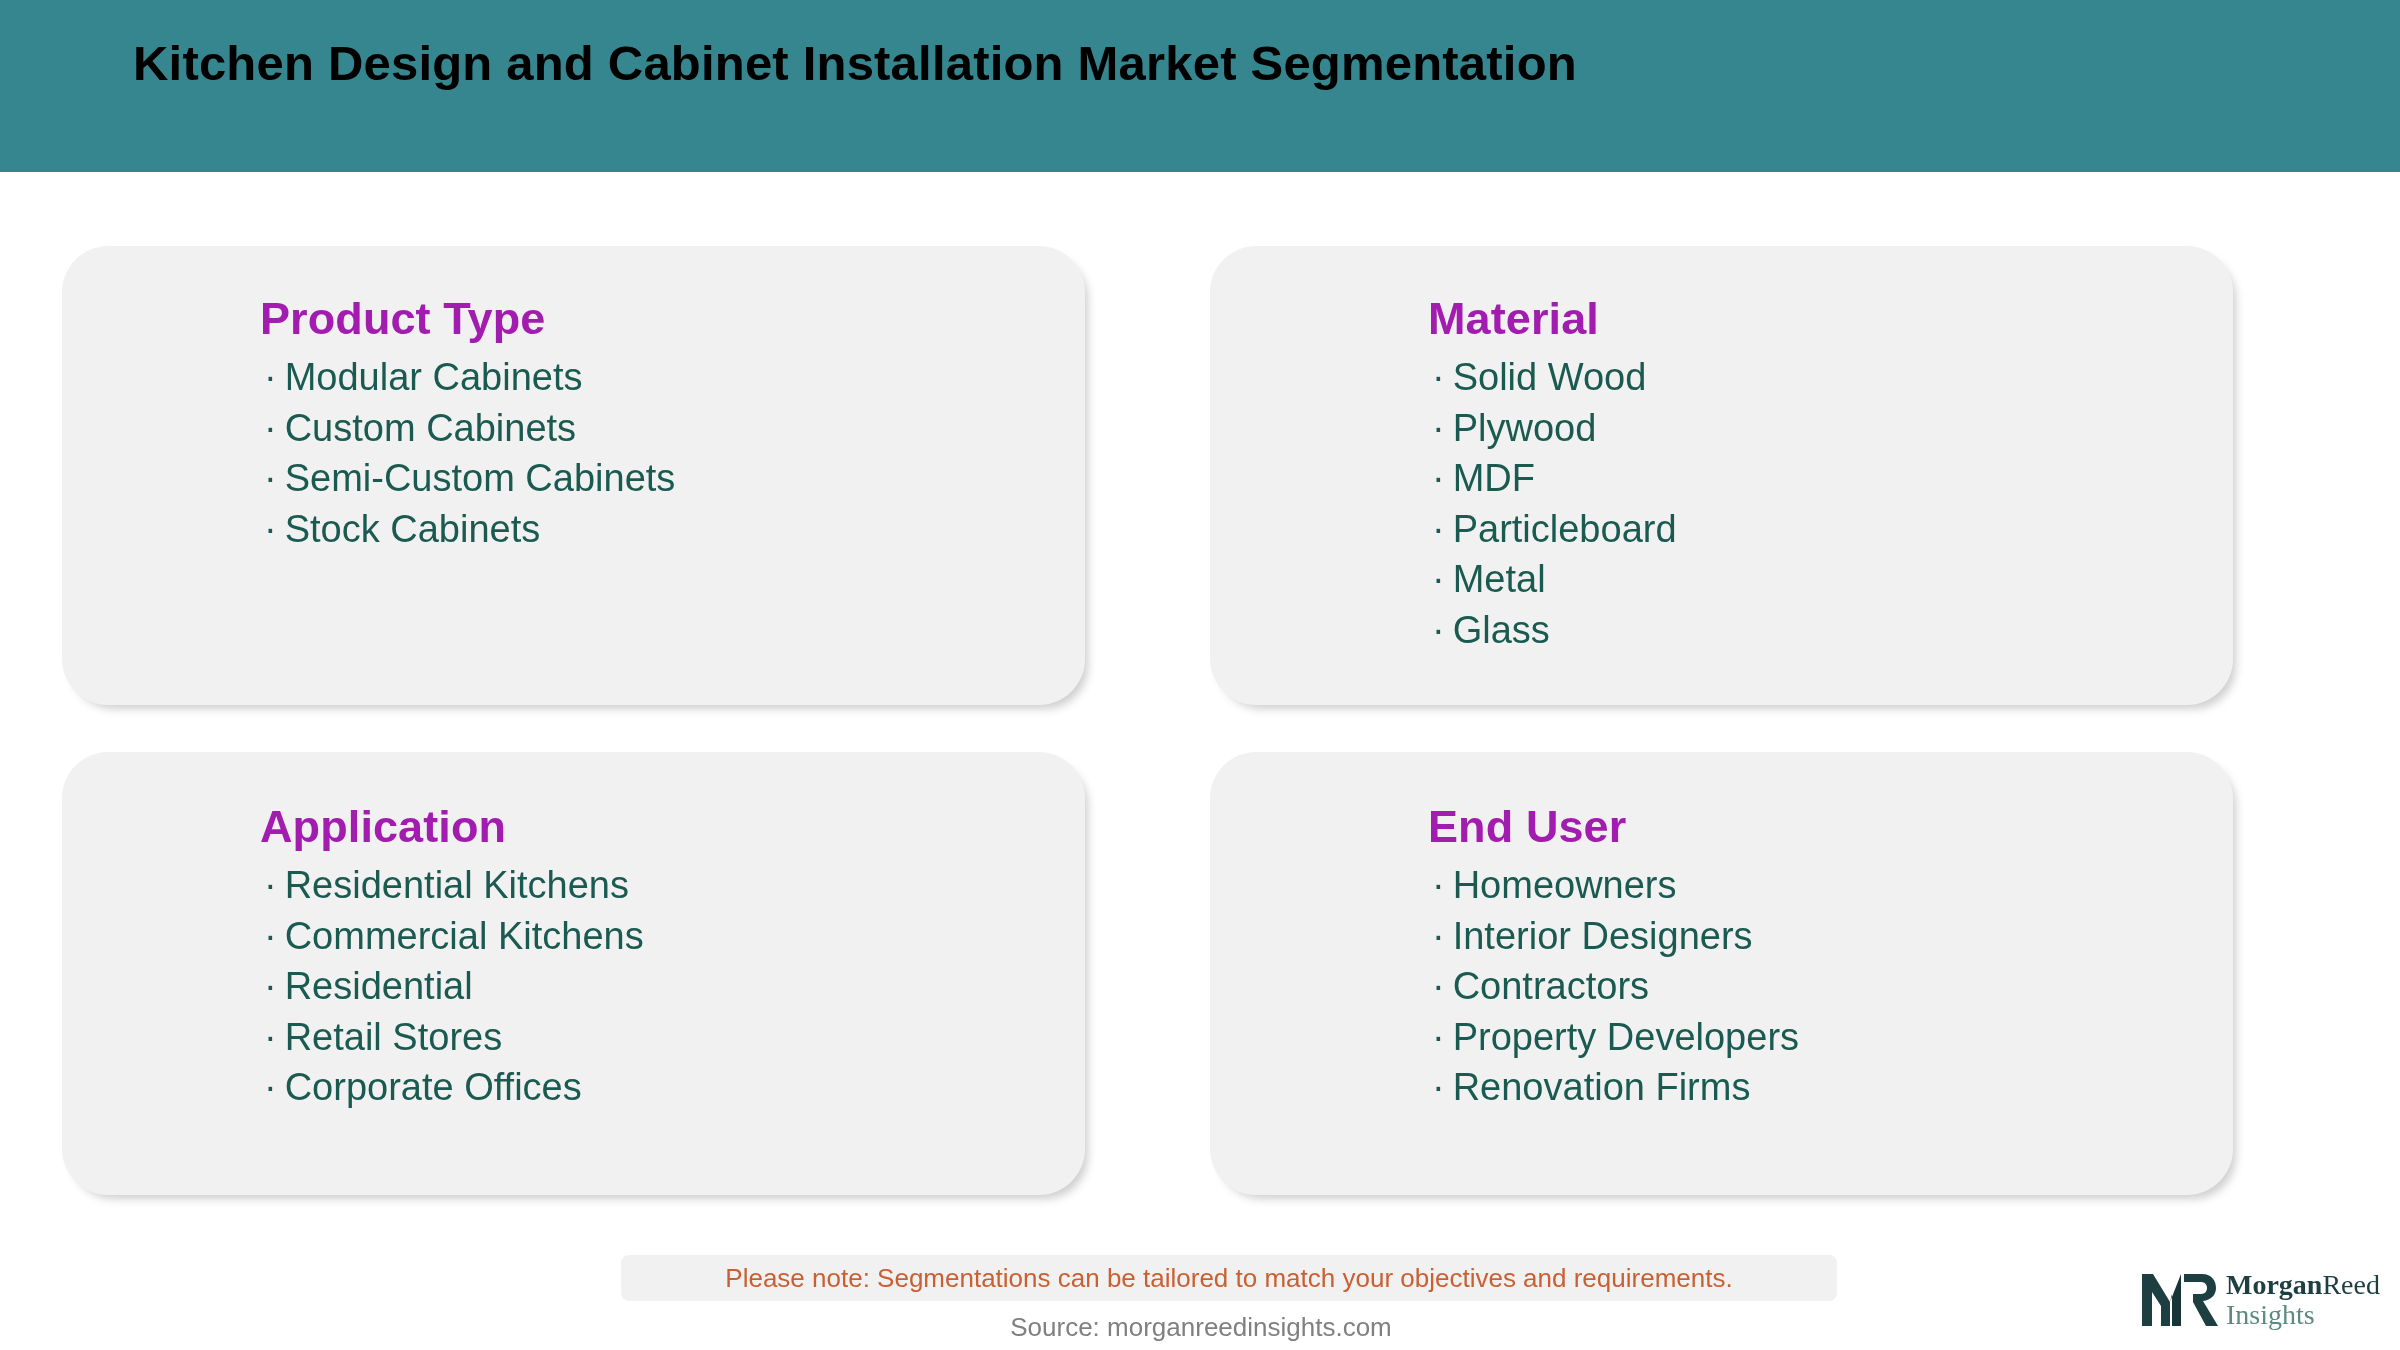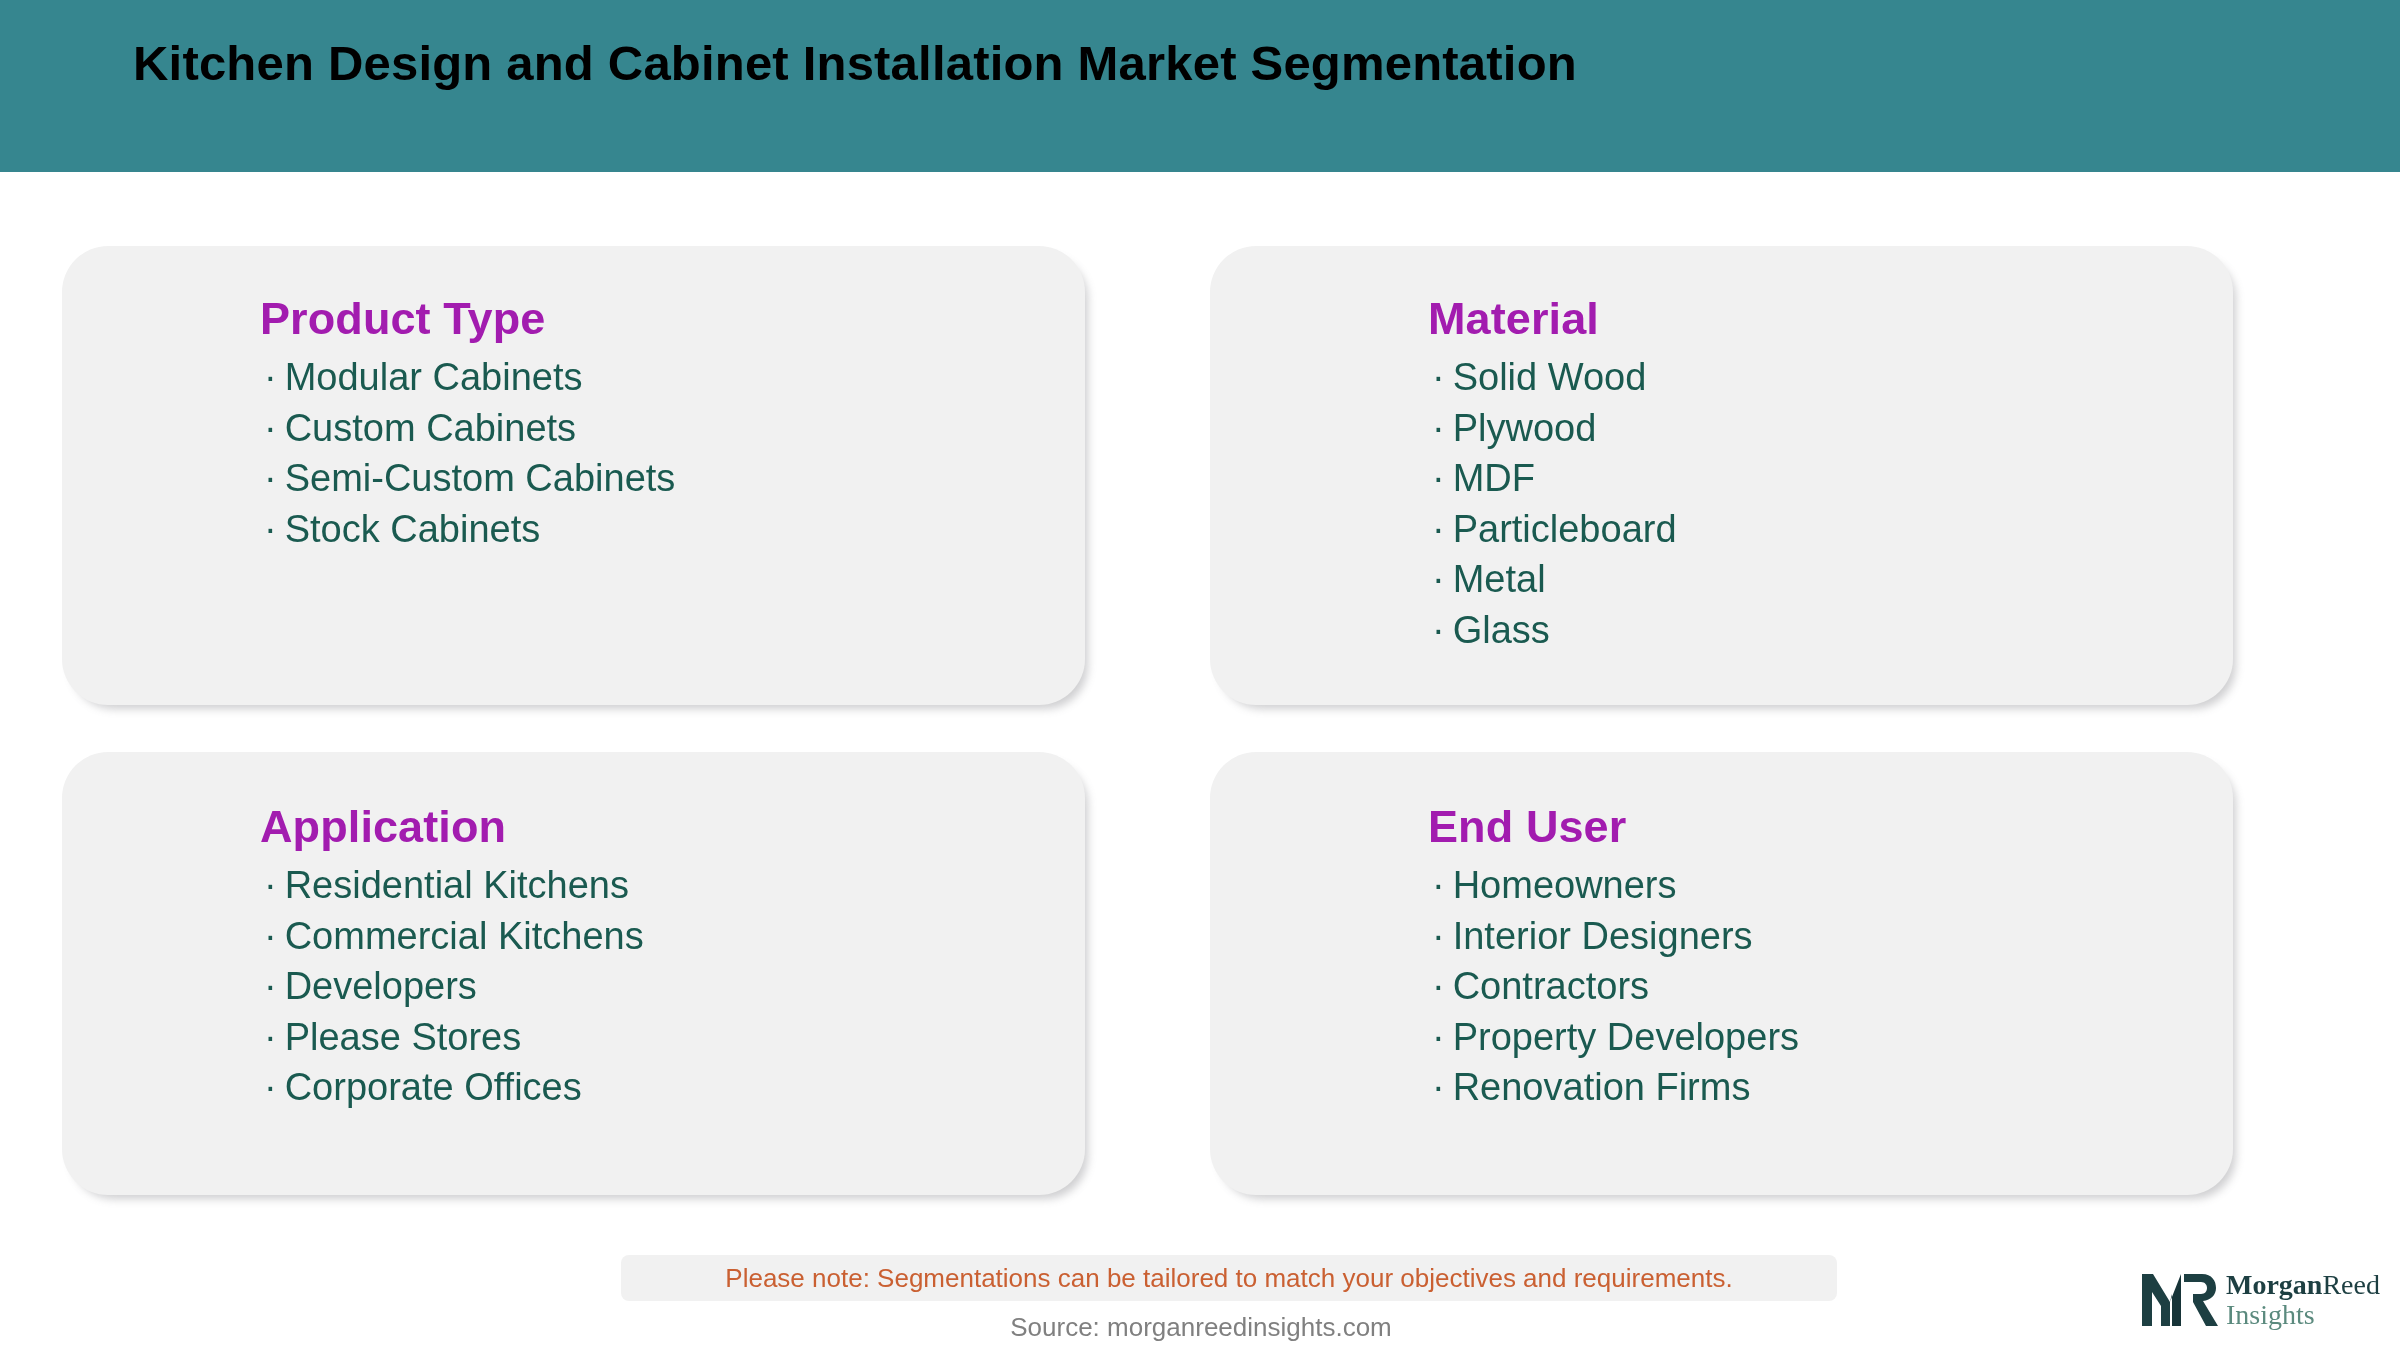--- a/index.html
+++ b/index.html
@@ -203,22 +203,22 @@
       </ul>
     </div>
   </div>
 
   <div class="seg-card card-bl">
     <div class="card-inner">
       <div class="card-heading">Application</div>
       <ul class="card-list">
         <li><span class="bullet">·</span><span>Residential Kitchens</span></li>
         <li><span class="bullet">·</span><span>Commercial Kitchens</span></li>
-        <li><span class="bullet">·</span><span>Developers</span></li>
-        <li><span class="bullet">·</span><span>Please Stores</span></li>
+        <li><span class="bullet">·</span><span>Residential</span></li>
+        <li><span class="bullet">·</span><span>Retail Stores</span></li>
         <li><span class="bullet">·</span><span>Corporate Offices</span></li>
       </ul>
     </div>
   </div>
 
   <div class="seg-card card-br">
     <div class="card-inner">
       <div class="card-heading">End User</div>
       <ul class="card-list">
         <li><span class="bullet">·</span><span>Homeowners</span></li>

